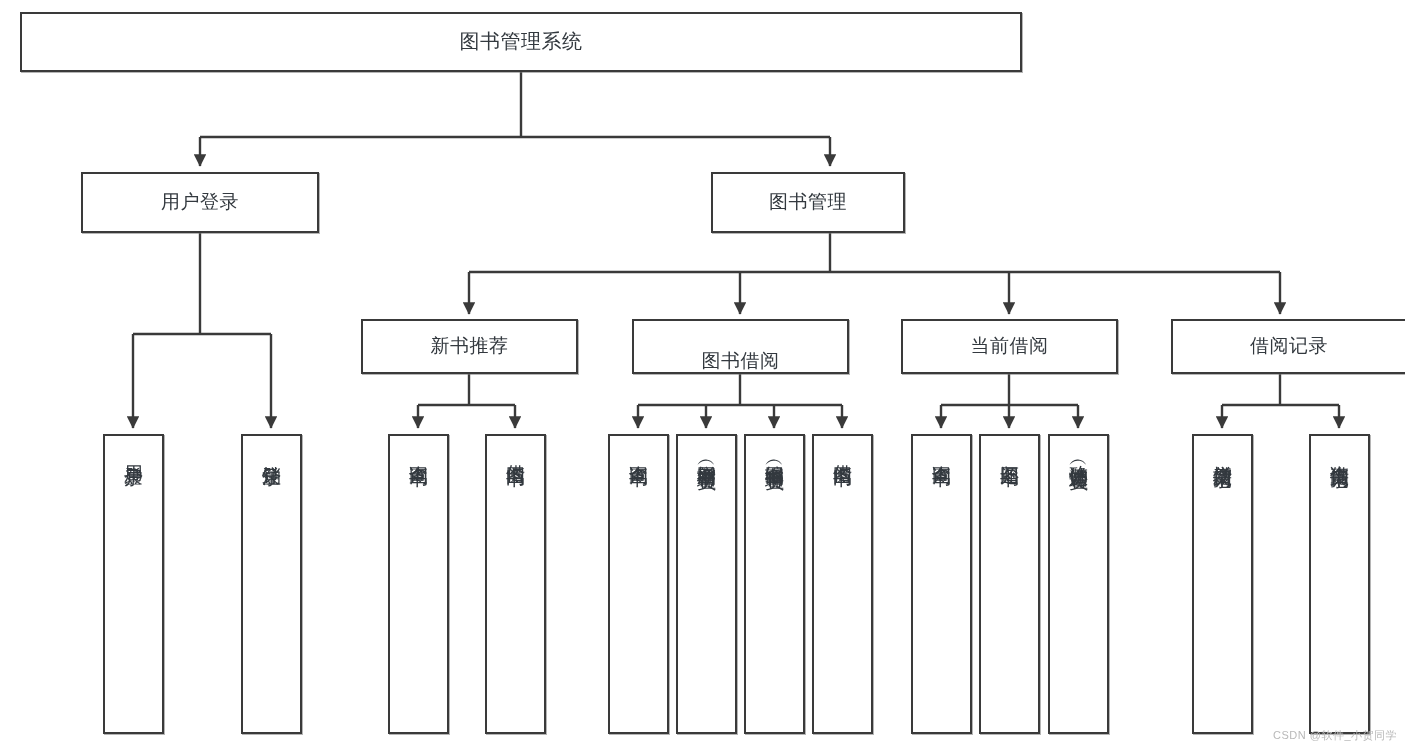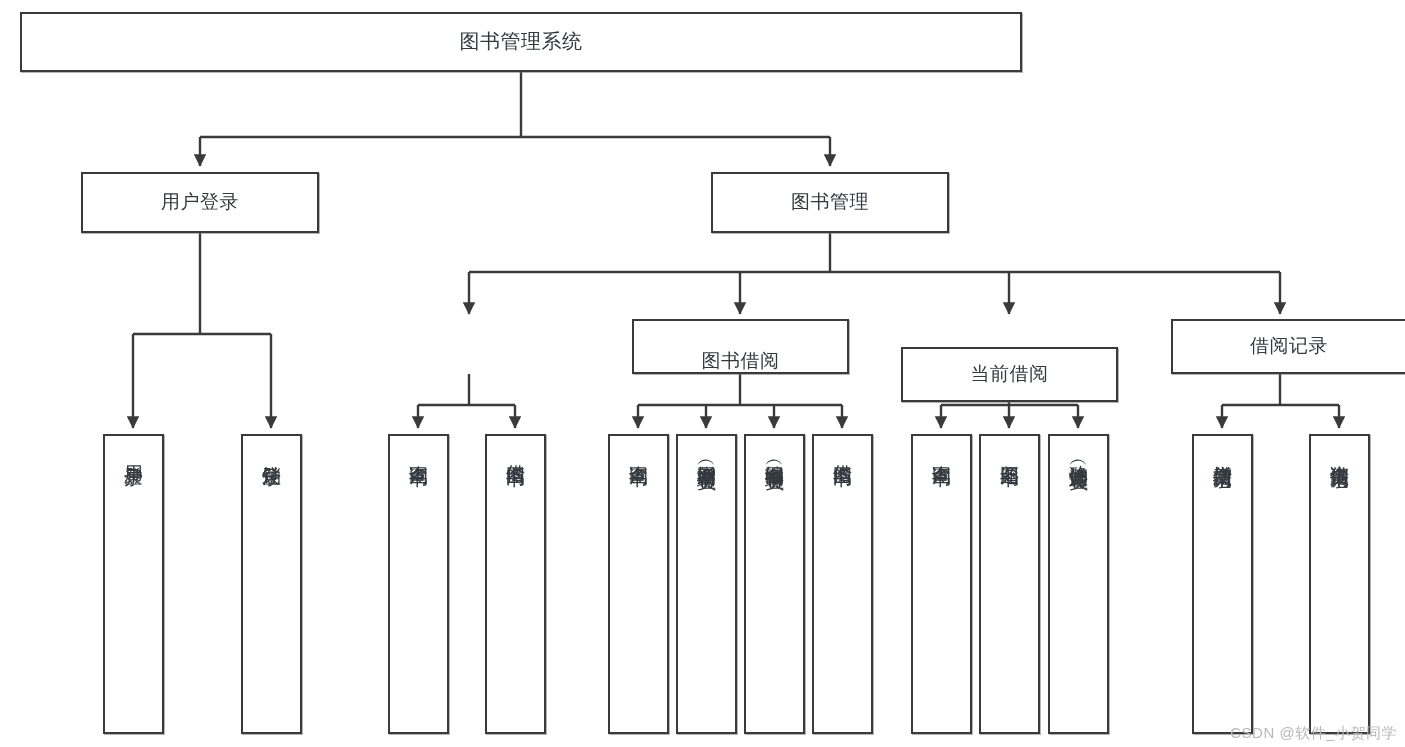--- a/index.html
+++ b/index.html
@@ -54,21 +54,21 @@
     font-size: 19px;
     line-height: 1.06;
     letter-spacing: 1px;
     white-space: nowrap;
     height: auto;
   }
   #watermark {
     position: absolute;
     right: 8px;
     bottom: 4px;
-    font-size: 15px;
+    font-size: 11px;
     color: #b9b9b9;
     letter-spacing: 0.5px;
     white-space: nowrap;
     pointer-events: none;
   }
 </style>
 </head>
 <body>
 
 <div id="diagram-root">
@@ -123,28 +123,31 @@
     </g>
   </svg>
 
   <div class="node-box node-root" style="left:20px; top:12px; width:1002px; height:60px;">
     <span class="node-label">图书管理系统</span>
   </div>
 
   <div class="node-box" style="left:81px; top:172px; width:238px; height:61px;">
     <span class="node-label">用户登录</span>
   </div>
-  <div class="node-box" style="left:711px; top:172px; width:238px; height:61px;">
+  <div class="node-box" style="left:711px; top:172px; width:194px; height:61px;">
     <span class="node-label">图书管理</span>
   </div>
 
+  <div class="node-box" style="left:361px; top:319px; width:217px; height:55px;">
+    <span class="node-label">新书推荐</span>
+  </div>
   <div class="node-box" style="left:632px; top:319px; width:217px; height:55px;align-items:flex-end;">
     <span class="node-label">图书借阅</span>
   </div>
-  <div class="node-box" style="left:901px; top:319px; width:217px; height:55px;margin-top:28px;">
+  <div class="node-box" style="left:901px; top:319px; width:217px; height:55px;">
     <span class="node-label">当前借阅</span>
   </div>
   <div class="node-box" style="left:1171px; top:319px; width:236px; height:55px;">
     <span class="node-label">借阅记录</span>
   </div>
 
   <div class="node-box node-leaf" style="left:103px; top:434px; width:61px; height:300px;">
     <span class="node-label">用户登录</span>
   </div>
   <div class="node-box node-leaf" style="left:241px; top:434px; width:61px; height:300px;">

